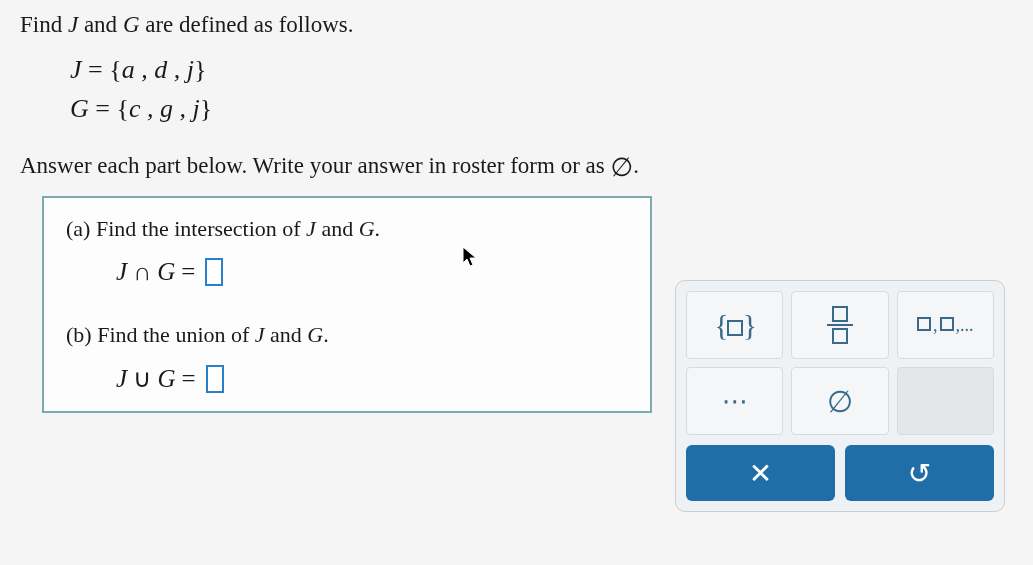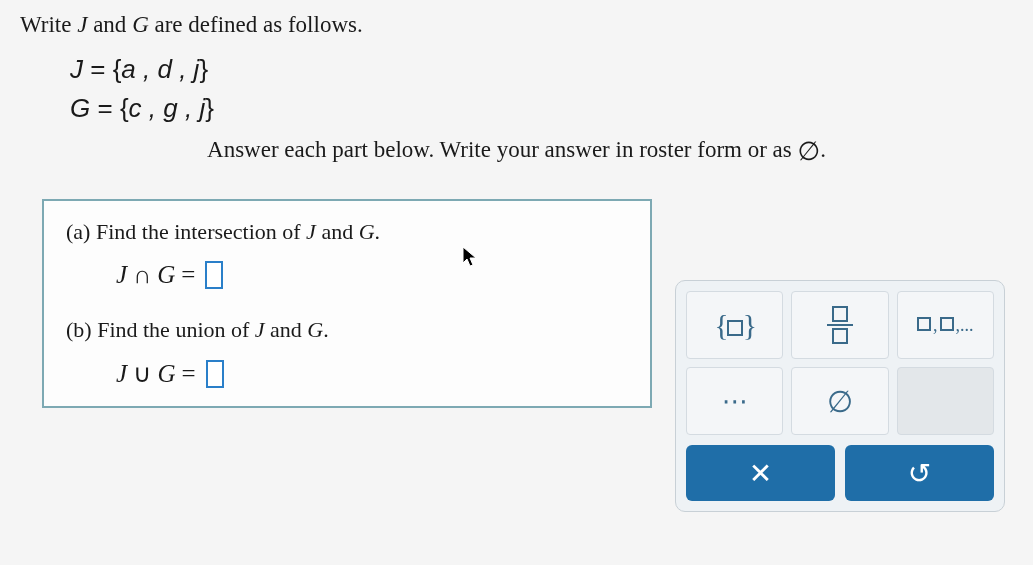--- a/index.html
+++ b/index.html
@@ -7,33 +7,33 @@
       font-family: Georgia, 'Times New Roman', serif;
       background: #f5f5f5;
       width: 1033px;
       height: 565px;
       padding: 12px 20px;
       color: #1a1a1a;
       font-size: 22px;
       position: relative;
     }
     .intro { margin-bottom: 12px; font-size: 23px; }
-    .defs { margin-left: 50px; margin-bottom: 8px; font-family: Liberation Sans, sans-serif; font-style: italic; font-size: 26px; line-height: 1.5; }
+    .defs { margin-left: 50px; margin-bottom: 24px; font-family: Liberation Serif, serif; font-style: italic; font-size: 26px; line-height: 1.5; }
     .roman { font-style: normal; }
-    .instr { margin-bottom: 32px; font-size: 23px; text-align: center; }
+    .instr { margin-bottom: 13px; font-size: 23px; }
     .empty-sym { font-size: 26px; vertical-align: middle; }
     .box {
       border: 2px solid #7da9b3;
       width: 610px;
       margin-left: 22px;
       padding: 18px 22px 14px 22px;
       font-size: 22px;
       background: #fdfdfd;
     }
-    .part { margin-bottom: 28px; }
+    .part { margin-bottom: 36px; }
     .part-label { font-family: Georgia, serif; }
     .eq { margin: 16px 0 18px 50px; font-family: 'Times New Roman', serif; font-style: italic; font-size: 25px; display: flex; align-items: center; gap: 6px; }
     .op { font-style: normal; }
     .answer-box {
       display: inline-block;
       width: 18px;
       height: 28px;
       border: 2px solid #2a7fc9;
       background: white;
       vertical-align: middle;
@@ -96,21 +96,21 @@
       font-size: 22px;
       color: black;
       pointer-events: none;
     }
     .it { font-style: italic; font-family: 'Times New Roman', serif; }
   </style>
 </head>
 <body>
 
 <div class="intro">
-  <span>Write </span><span class="it">J</span><span> and </span><span class="it">G</span><span> are defined as follows.</span>
+  <span>Find </span><span class="it">J</span><span> and </span><span class="it">G</span><span> are defined as follows.</span>
 </div>
 
 <div class="defs">
   <div>
     <span>J</span>
     <span class="roman">=</span>
     <span class="roman">{</span><span>a , d , j</span><span class="roman">}</span>
   </div>
   <div>
     <span>G</span>

